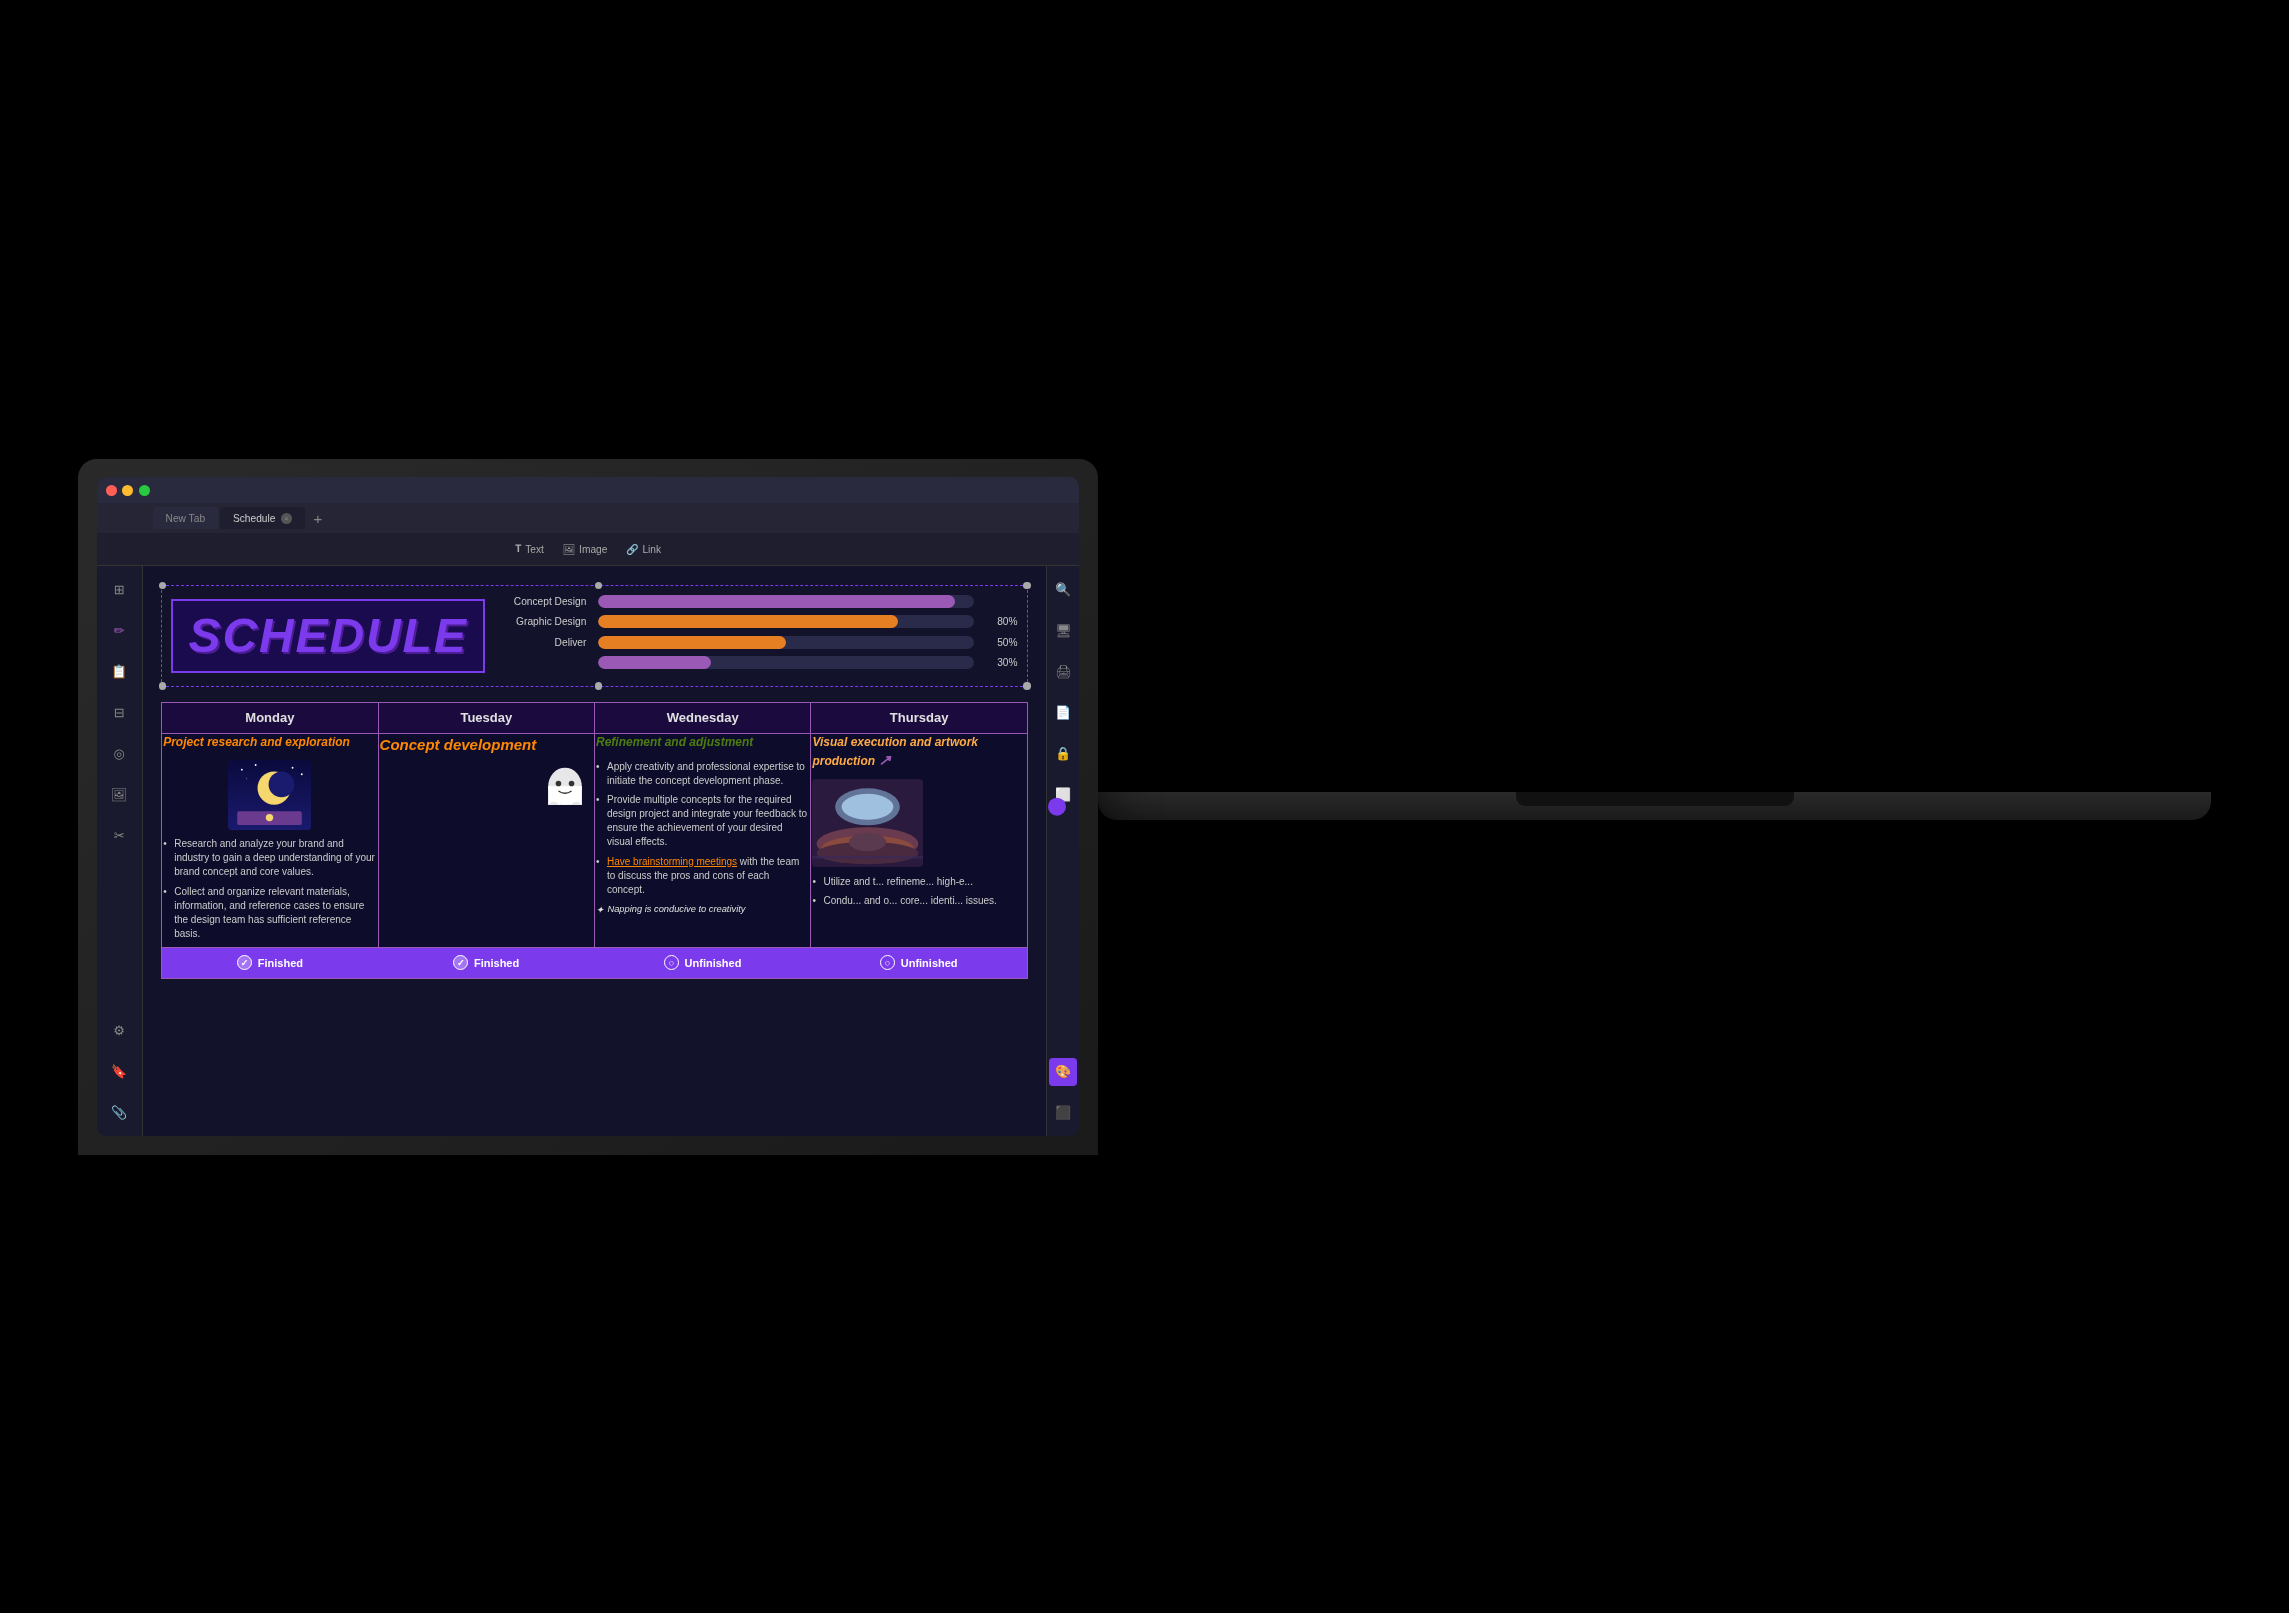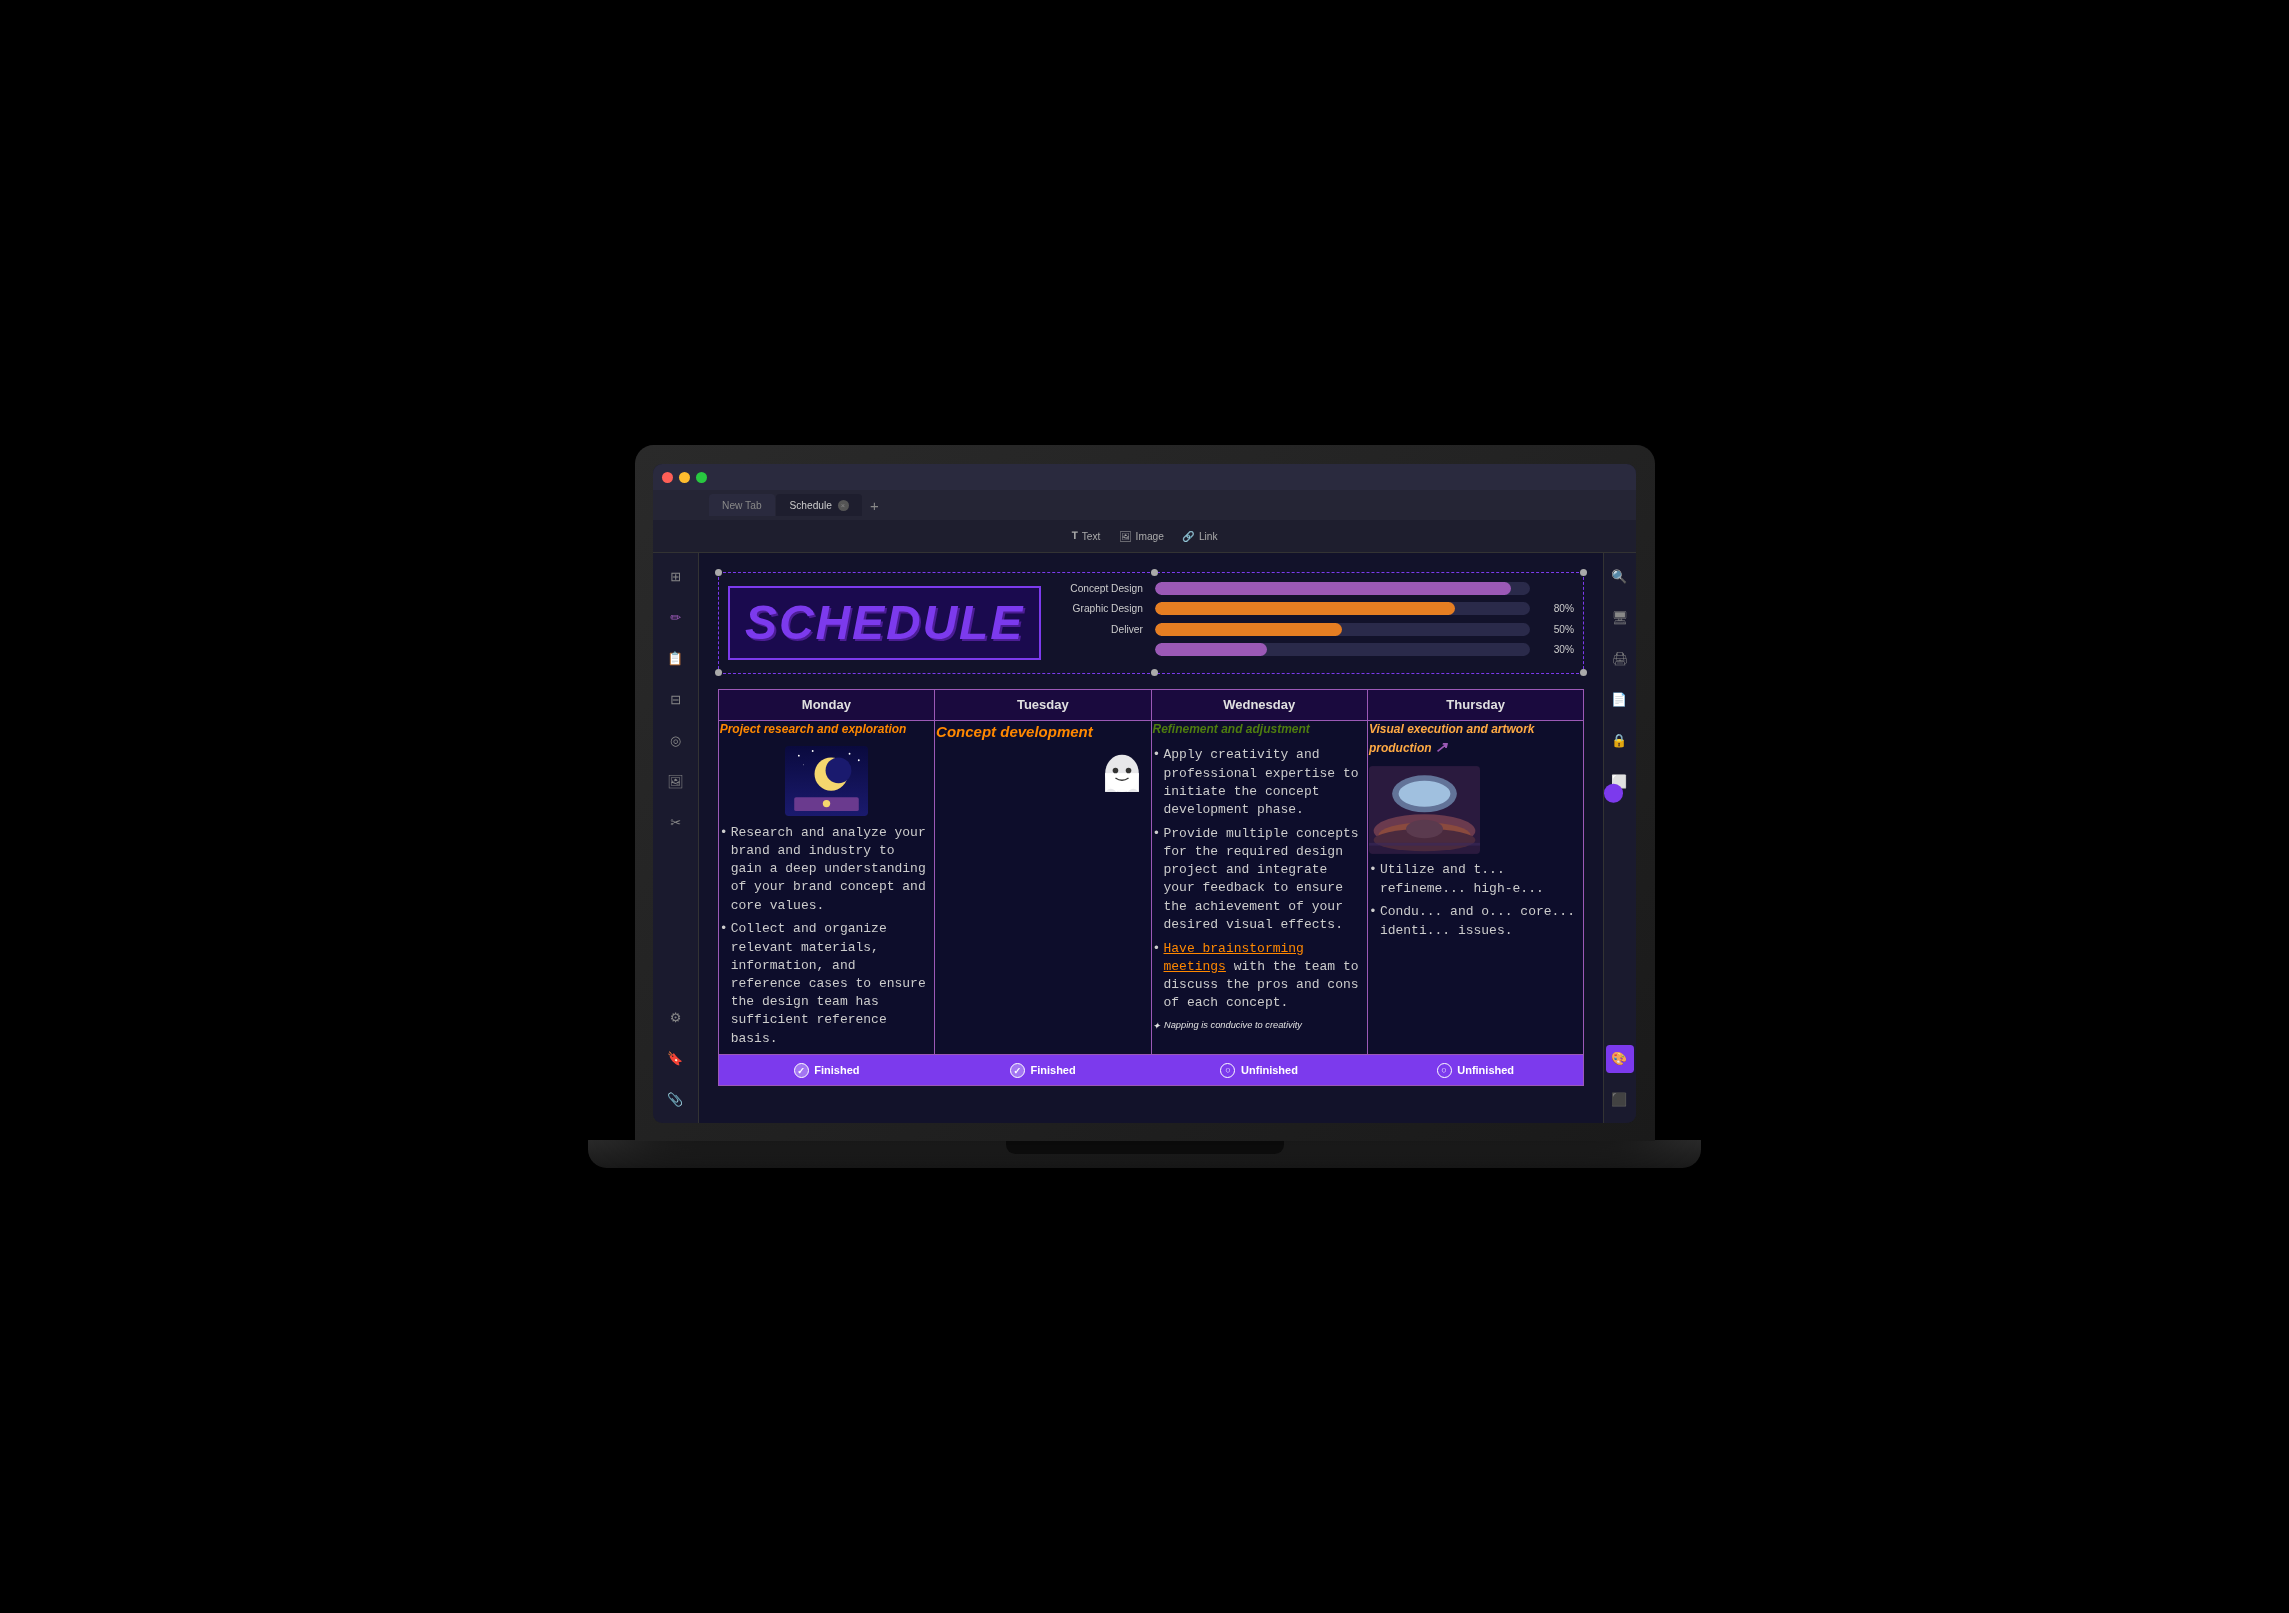--- a/index.html
+++ b/index.html
@@ -286,26 +286,25 @@
       line-height: 1.3;
     }
 
     .bullet-list {
       list-style: none;
       padding: 0;
     }
 
     .bullet-list li {
       color: #ccc;
-      font-size: 13px;
+      font-size: 10px;
       line-height: 1.4;
       margin-bottom: 5.6px;
       padding-left: 11px;
       position: relative;
-      font-family: Liberation Mono, monospace;
     }
 
     .bullet-list li::before {
       content: '•';
       position: absolute;
       left: 0;
       color: #ccc;
     }
 
     .note-text {
@@ -377,21 +376,21 @@
       height: 7.4px;
       background: #aaa;
       border-radius: 50%;
       position: absolute;
     }
   </style>
 </head>
 <body>
 
 <div class="laptop-container">
-  <div style="display:flex; flex-direction:column; align-items:center;">
+  <div style="display:flex; flex-direction:row; align-items:center;">
     <div class="laptop-body">
       <div class="screen-bezel">
         <div class="mac-window">
 
           <div class="mac-title-bar">
             <div class="mac-dot red"></div>
             <div class="mac-dot yellow"></div>
             <div class="mac-dot green"></div>
           </div>
 

